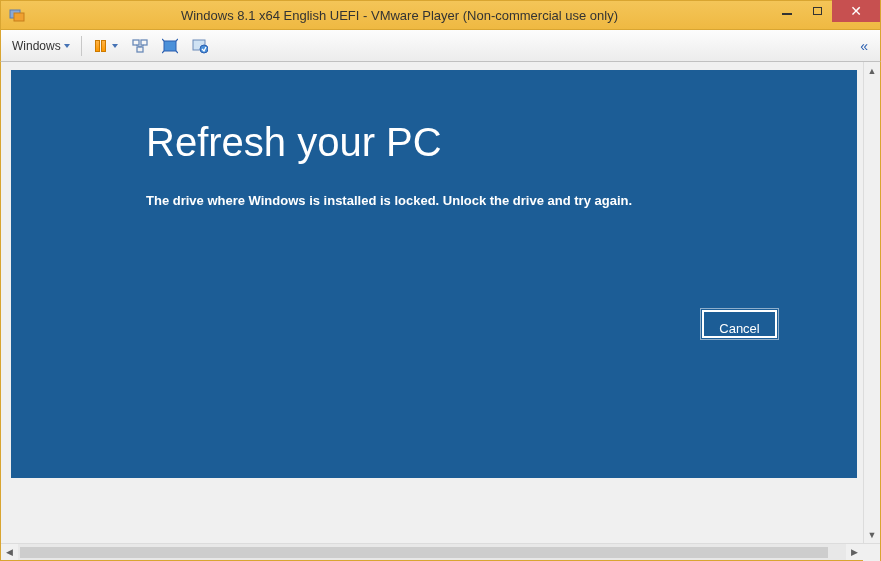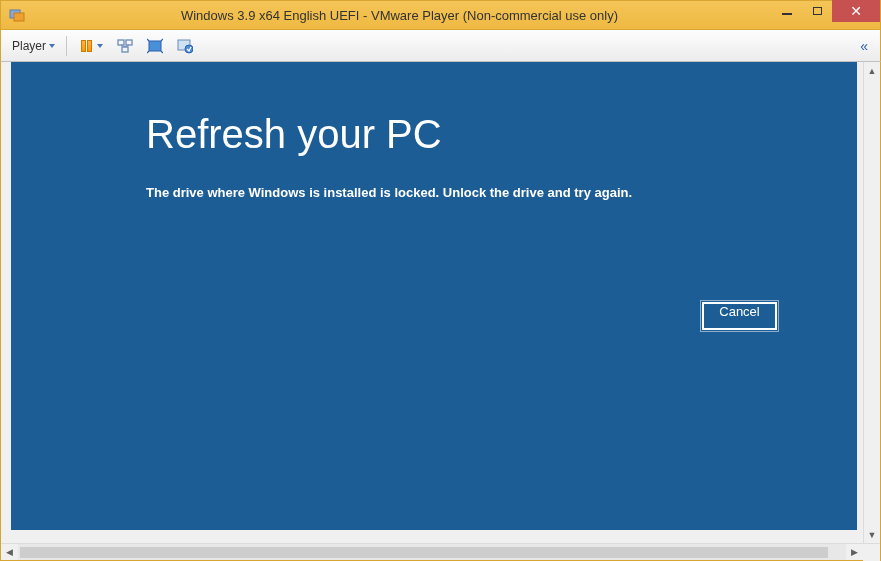--- a/index.html
+++ b/index.html
@@ -110,23 +110,23 @@
       display: flex;
       flex-direction: column;
     }
     .vm-viewport {
       flex: 1;
       position: relative;
       overflow: hidden;
     }
     .vm-screen {
       position: absolute;
-      left: 10px; top: 0;
+      left: 10px; top: 8px;
       width: 846px;
-      height: 468px;
+      height: 408px;
       background: #1c5d96;
       color: #fff;
     }
     .vscroll {
       position: absolute;
       right: 0; top: 0;
       width: 17px; height: 100%;
       background: #f0f0f0;
       border-left: 1px solid #dcdcdc;
       display: flex; flex-direction: column; align-items:center;
@@ -171,53 +171,53 @@
       position: absolute;
       right: 80px;
       top: 240px;
       width: 75px;
       height: 28px;
       border: 2px solid #fff;
       background: transparent;
       color: #fff;
       font-size: 13px;
       cursor: pointer;
-      display:flex; align-items:flex-start; justify-content:center;
+      display:flex; align-items:flex-end; justify-content:center;
       outline: 1px solid rgba(255,255,255,0.5);
       outline-offset: 1px;
     }
     
     .pause-icon { display:flex; gap:1px;}
     .pause-icon span{ width:5px; height:12px; background:linear-gradient(#ffb347,#ff9800); border:1px solid #cc7a00;}
   </style>
 </head>
 <body>
 
 <div class="titlebar">
   <div class="titlebar-icon">
     <svg width="16" height="16" viewBox="0 0 16 16">
       <rect x="1" y="3" width="10" height="8" fill="#8aa9d6" stroke="#5a7cb0" stroke-width="1"></rect>
       <rect x="5" y="6" width="10" height="8" fill="#f0a030" stroke="#c77f1a" stroke-width="1"></rect>
     </svg>
   </div>
-  <div class="titlebar-title">Windows 3.9 x64 English UEFI - VMware Player (Non-commercial use only)</div>
+  <div class="titlebar-title">Windows 8.1 x64 English UEFI - VMware Player (Non-commercial use only)</div>
   <div class="window-controls">
     <div class="win-btn min">
         <span class="glyph"></span>
       </div>
     <div class="win-btn max">
         <span class="glyph"></span>
       </div>
     <div class="win-btn close">✕</div>
   </div>
 </div>
 
 <div class="toolbar">
   <div class="tb-btn">
-    <span>Player</span>
+    <span>Windows</span>
     <span class="dropdown-arrow"></span>
   </div>
   <div class="tb-sep"></div>
   <div class="tb-btn">
     <div class="tb-icon pause-icon">
         <span></span>
         <span></span>
       </div>
     <span class="dropdown-arrow"></span>
   </div>

